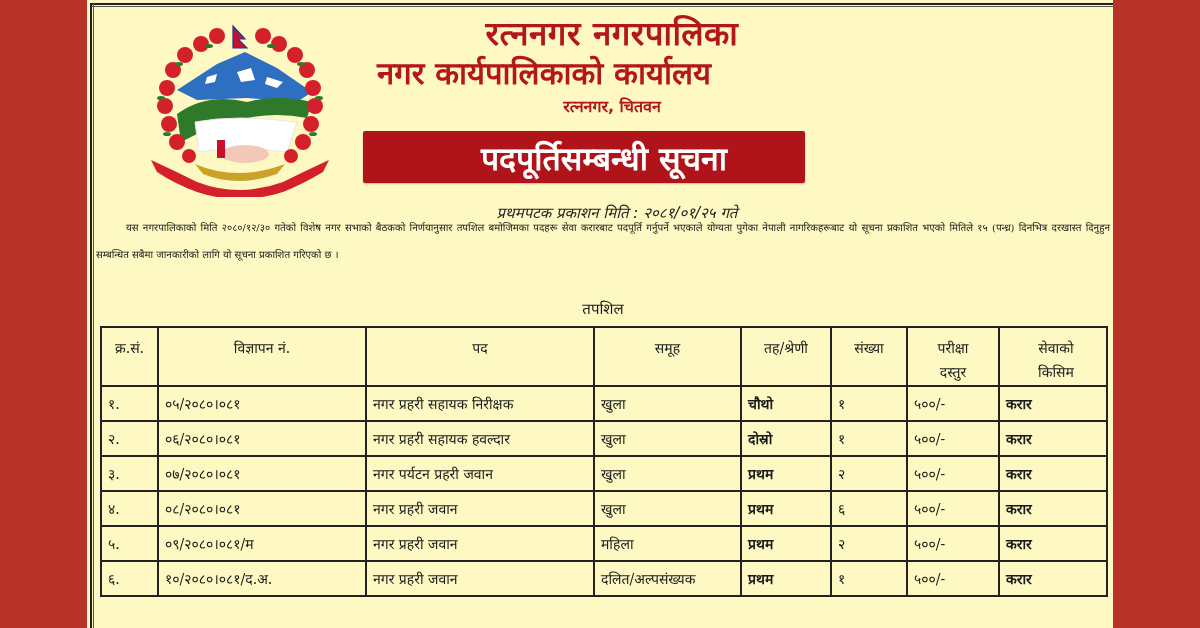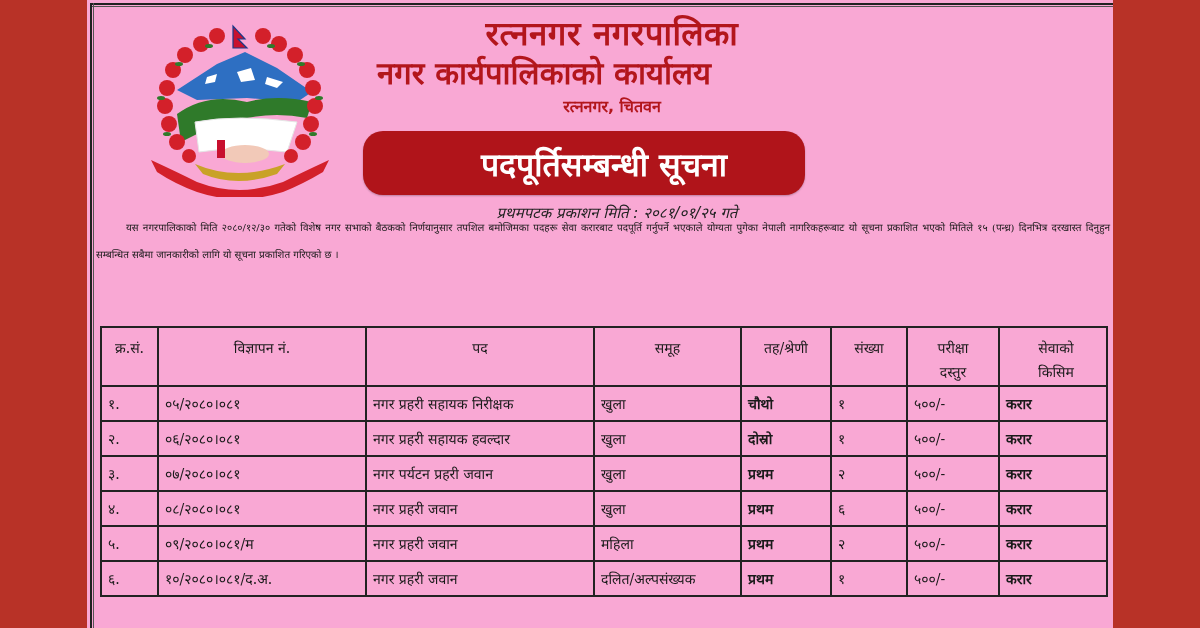--- a/index.html
+++ b/index.html
@@ -6,21 +6,21 @@
     body {
       width: 1200px; height: 628px; overflow: hidden;
       background: #B83227;
       position: relative;
       font-family: "DejaVu Sans", sans-serif;
     }
     .side-left { position: absolute; left: 0; top: 0; width: 87px; height: 628px; background: #B83227; }
     .side-right { position: absolute; left: 1113px; top: 0; width: 87px; height: 628px; background: #B83227; }
     .page {
       position: absolute; left: 87px; top: 0; width: 1026px; height: 628px;
-      background: #f9a8d4;
+      background: #fef9c3;
     }
     .frame-top {
       position: absolute; left: 3px; top: 3px; right: 0; height: 4px;
       border-top: 2px solid #222; border-bottom: 1px solid #555;
       box-sizing: border-box;
     }
     .frame-left {
       position: absolute; left: 3px; top: 3px; width: 4px; bottom: 0;
       border-left: 2px solid #222; border-right: 1px solid #555;
       box-sizing: border-box;
@@ -35,22 +35,22 @@
     }
     .title-2 {
       position: absolute; left: 290px; top: 53px; width: 470px; 
       color: #B3161C; font-weight: bold; font-size: 31px; line-height: 40px;
     }
     .address {
       position: absolute; left: 290px; top: 95px; width: 470px; text-align: center;
       color: #B3161C; font-size: 16px; line-height: 24px; font-weight: bold;
     }
     .banner {
-      position: absolute; left: 276px; top: 131px; width: 442px; height: 64px;
-      background: #B0141A; border-radius: 20px;
+      position: absolute; left: 276px; top: 131px; width: 442px; height: 52px;
+      background: #B0141A; border-radius: 2px;
       box-shadow: 0 1px 2px rgba(0,0,0,0.25);
       color: #ffffff; font-weight: bold; font-size: 32px;
       display: flex; align-items: center; justify-content: center;
       padding-left: 40px; box-sizing: border-box;
     }
     .pub-date {
       position: absolute; left: 330px; top: 202px; width: 400px; text-align: center;
       color: #222; font-style: italic; font-size: 15px; line-height: 22px;
     }
     .para {
@@ -150,20 +150,21 @@
   <div class="address">रत्ननगर, चितवन</div>
 
   <div class="banner">
     <span>पदपूर्तिसम्बन्धी सूचना</span>
   </div>
 
   <div class="pub-date">प्रथमपटक प्रकाशन मिति : २०८१/०१/२५ गते</div>
 
   <div class="para">यस नगरपालिकाको मिति २०८०/१२/३० गतेको विशेष नगर सभाको बैठकको निर्णयानुसार तपशिल बमोजिमका पदहरू सेवा करारबाट पदपूर्ति गर्नुपर्ने भएकाले योग्यता पुगेका नेपाली नागरिकहरूबाट यो सूचना प्रकाशित भएको मितिले १५ (पन्ध्र) दिनभित्र दरखास्त दिनुहुन सम्बन्धित सबैमा जानकारीको लागि यो सूचना प्रकाशित गरिएको छ ।</div>
 
+  <div class="caption">तपशिल</div>
 
   <table class="schedule">
     <colgroup>
       <col style="width:57px">
         <col style="width:208px">
         <col style="width:228px">
         <col style="width:147px">
       <col style="width:90px">
         <col style="width:76px">
         <col style="width:92px">

